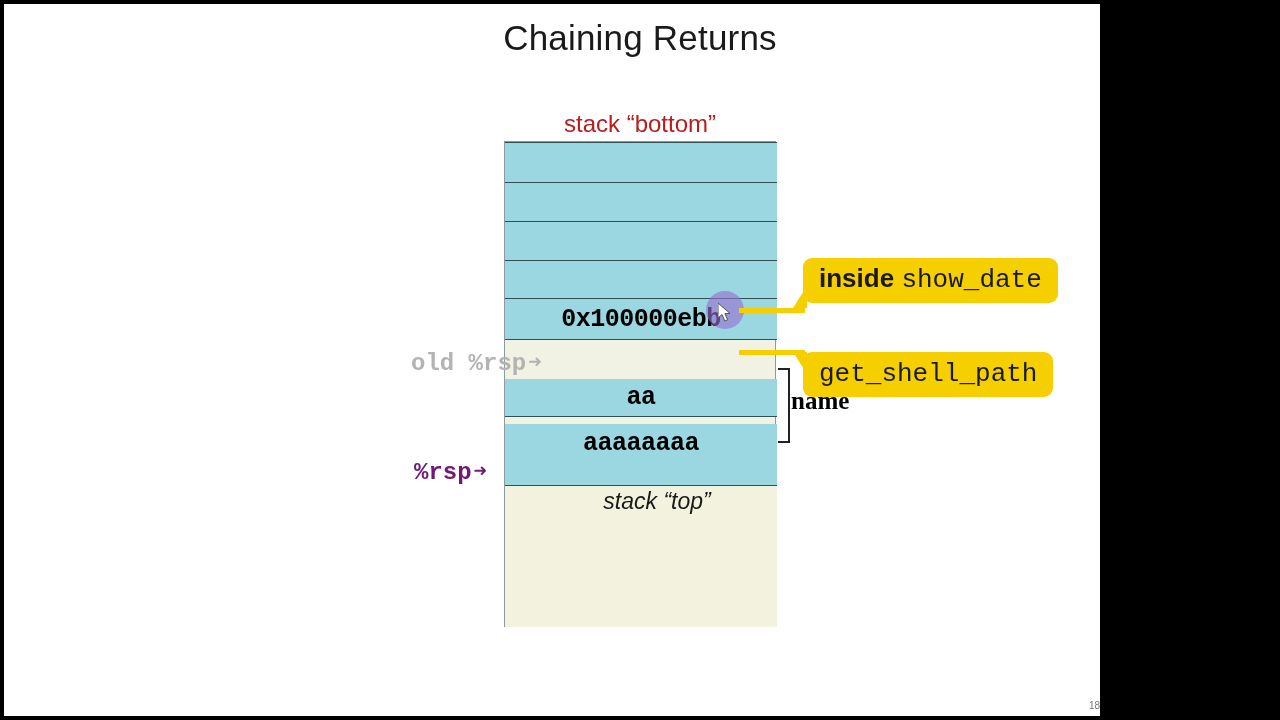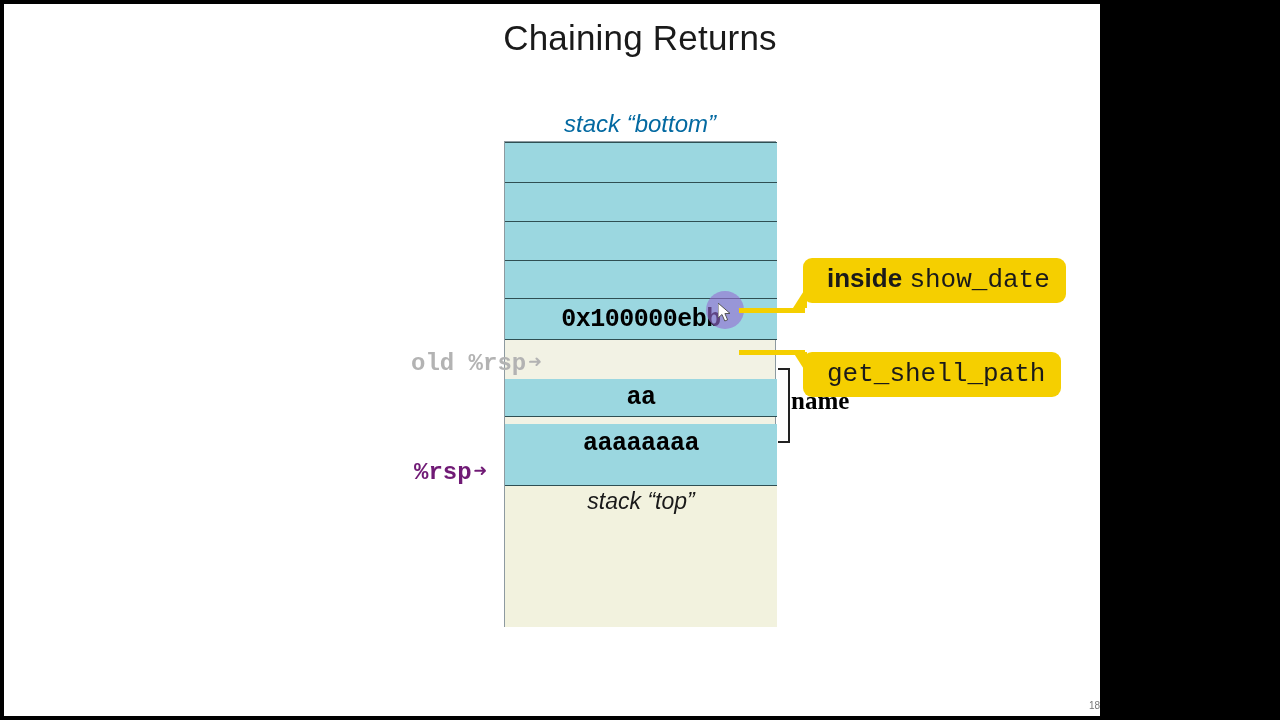--- a/index.html
+++ b/index.html
@@ -43,23 +43,22 @@
     color: #1a1a1a;
     letter-spacing: 0.2px;
     font-family: "Liberation Sans", sans-serif;
   }
 
   .stack-bottom-label {
     position: absolute;
     left: 504px; top: 110px;
     width: 272px;
     text-align: center;
-    font-style: italic;
     font-size: 24px;
-    color: #0369a1;
+    color: #b91c1c;
     font-family: "Liberation Sans", sans-serif;
   }
 
   
   .stack-box {
     position: absolute;
     left: 504px;
     top: 141px;
     width: 272px;
     height: 486px;
@@ -87,21 +86,21 @@
 
   .free-region {
     position: absolute;
     left: 0;
     width: 272px;
     background: #f2f2de;
     box-sizing: border-box;
   }
   .stack-top-label {
     position: absolute;
-    left: 0; width: 272px;
+    left: 16px; width: 272px;
     text-align: center;
     font-style: italic;
     font-size: 23px;
     color: #1a1a1a;
     font-family: "Liberation Sans", sans-serif;
   }
 
   
   .reg-label {
     position: absolute;
@@ -119,21 +118,21 @@
     line-height: 1;
   }
   .reg-old { color: #b3b3b3; margin-left: 47px; }
   .reg-cur { color: #701a75; }
 
   
   .callout {
     position: absolute;
     background: #f5cf00;
     border-radius: 9px;
-    padding: 7px 16px 9px 24px;
+    padding: 7px 16px 9px 16px;
     font-size: 26px;
     color: #1a1a1a;
     white-space: nowrap;
     line-height: 1.05;
   }
   .callout .bold-sans {
     font-family: "Liberation Sans", sans-serif;
     font-weight: bold;
   }
   .callout .mono {

